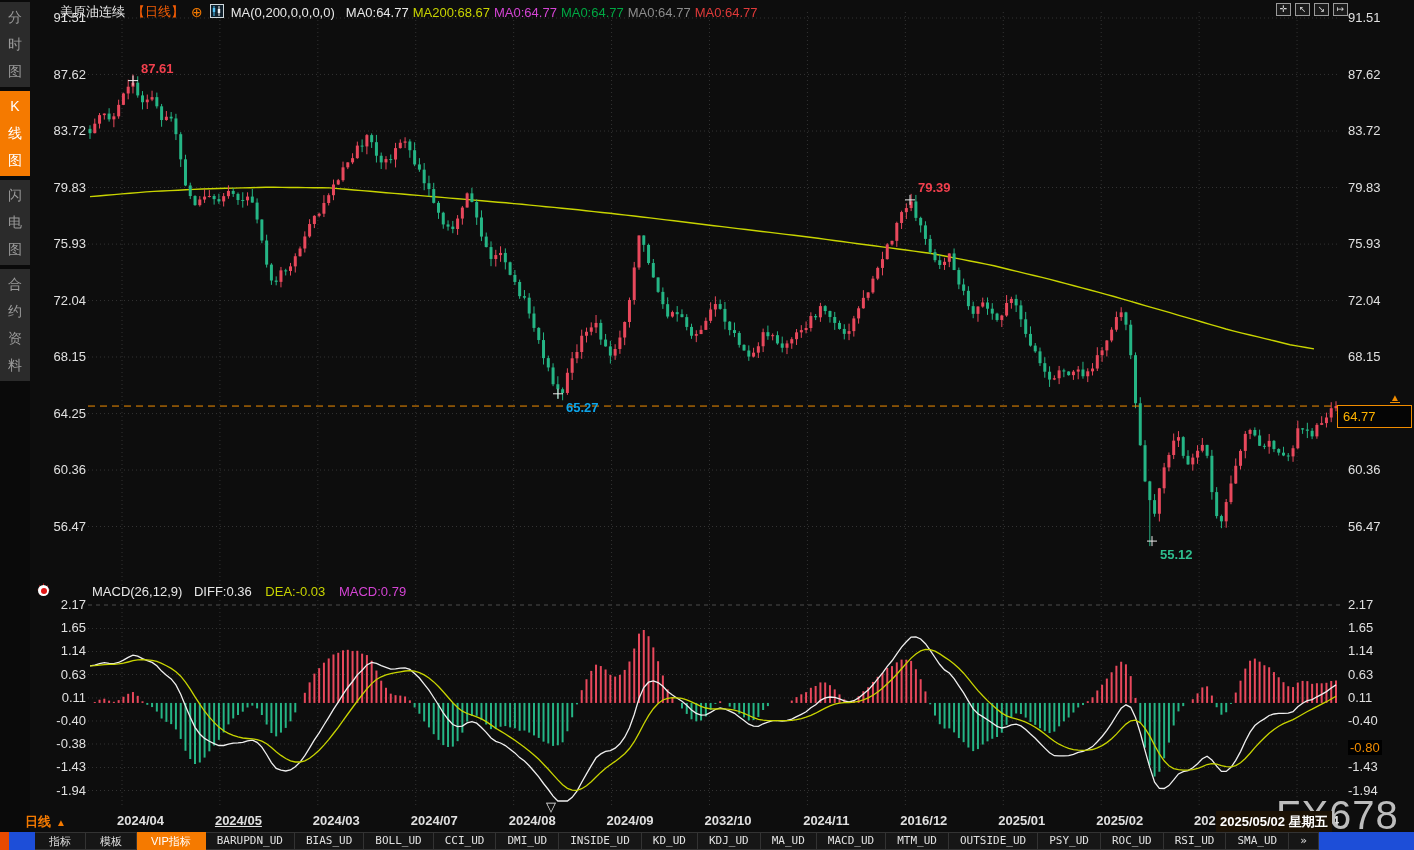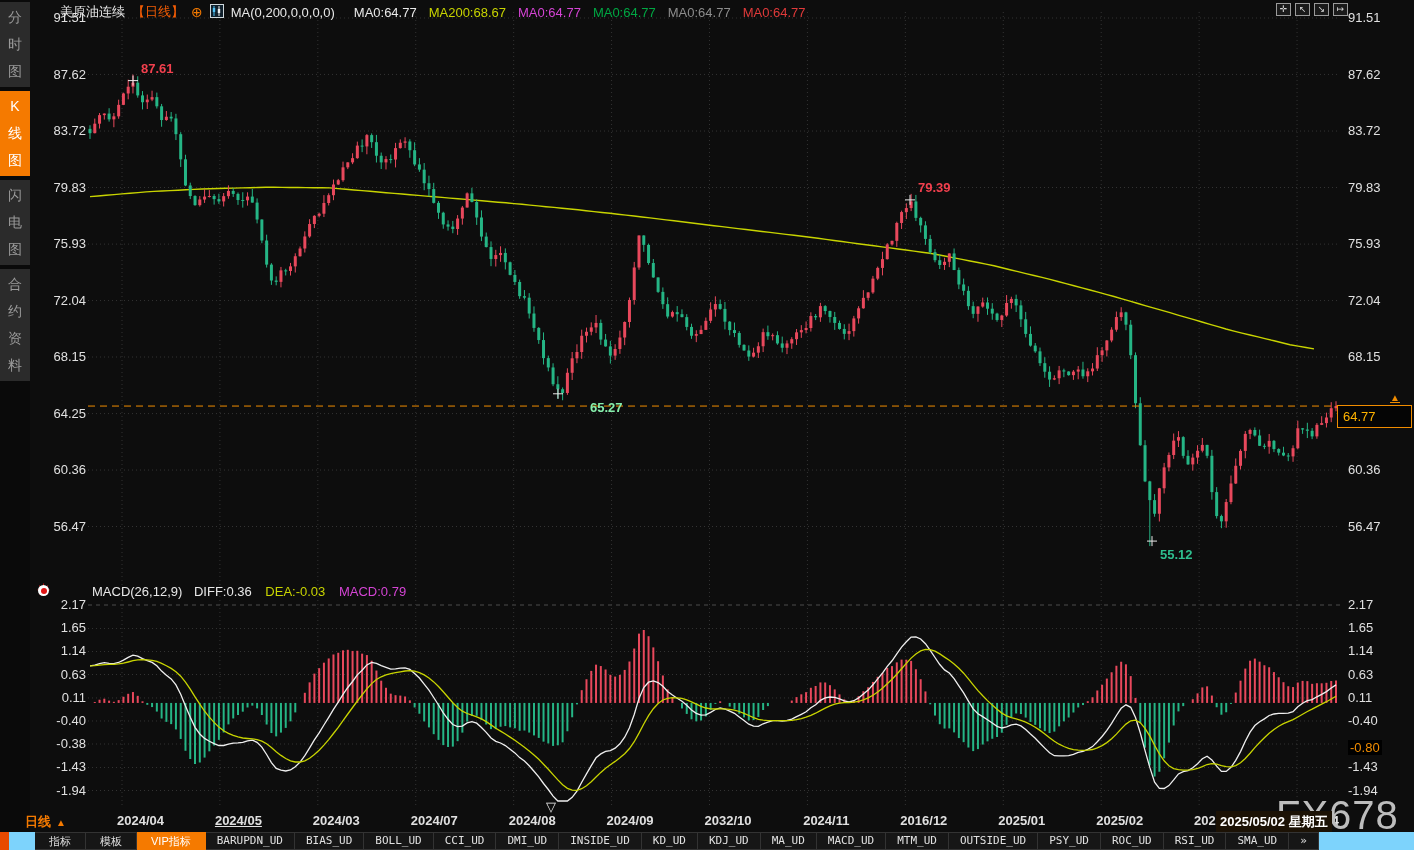--- a/index.html
+++ b/index.html
@@ -12,21 +12,21 @@
   .side-tab { position:absolute; left:0; width:30px; background:#2b2b2b; color:#9a9a9a;
     font-size:14px; line-height:27px; text-align:center; cursor:pointer;
     display:flex; flex-direction:column; justify-content:center; }
   .side-tab.active { background:#f57a00; color:#fff; }
 
   
   .header { position:absolute; left:60px; top:2px; height:20px; display:flex; align-items:center;
     gap:7px; font-size:13px; color:#e8e8e8; z-index:5; white-space:nowrap; }
   .hdr-period { color:#f25c05; }
   .hdr-plus { color:#f57a00; font-size:14px; cursor:pointer; }
-  .ma-val { margin-left:12px; }
+  .ma-val { margin-left:4px; }
 
   .corner-icons { position:absolute; right:66px; top:3px; display:flex; gap:4px; z-index:5; }
   .cicon { width:15px; height:13px; border:1px solid #9a9a9a; color:#d8d8d8; font-size:9px;
     line-height:11px; text-align:center; background:#1a1a1a; cursor:pointer; }
 
   
   .ylabel { position:absolute; font-size:13px; color:#e0e0e0; z-index:3; }
   .ylabel.lft { left:30px; width:56px; text-align:right; }
   .ylabel.rgt { left:1348px; width:60px; text-align:left; }
   .xlabel { position:absolute; top:813px; width:84px; text-align:right; font-size:13px;
@@ -61,21 +61,21 @@
   
   .period-sel { position:absolute; left:25px; top:813px; color:#f57a00; font-size:13px;
     font-weight:bold; z-index:4; cursor:pointer; }
   .period-sel .arr { font-size:10px; margin-left:5px; }
   .date-tag { position:absolute; left:1216px; top:811px; background:#1c1205; color:#ffffff;
     font-size:13px; font-weight:bold; padding:2px 4px; z-index:7; white-space:nowrap; }
   .watermark { position:absolute; left:1276px; top:793px; font-size:40px; color:#bdbdbd;
     z-index:6; letter-spacing:1px; font-family:"Liberation Sans","DejaVu Sans",sans-serif; }
   .cursor-glyph { position:absolute; left:546px; top:799px; color:#e8e8e8; font-size:13px; z-index:5; }
 
-  .toolbar { position:absolute; left:0; top:832px; width:1414px; height:18px; background:#7dd3fc;
+  .toolbar { position:absolute; left:0; top:832px; width:1414px; height:18px; background:#1d4ed8;
     display:flex; align-items:stretch; z-index:8; }
   .tb-square { width:9px; background:#e84a00; margin-right:26px; }
   .tb-btn { background:#161616; border:1px solid #333; border-left:none; color:#e0e0e0;
     font-family:"DejaVu Sans Mono","Liberation Mono",monospace; font-size:11px; line-height:16px;
     padding:0 11px; cursor:pointer; white-space:nowrap; }
   .tb-btn.cjk { font-family:"Liberation Sans","DejaVu Sans",sans-serif; padding:0 14px; }
   .tb-btn.active { background:#f57a00; color:#fff; border-color:#f57a00; }
 
   .kicon { display:inline-block; }
 </style>
@@ -1001,21 +1001,21 @@
       <div class="xlabel" style="left: 569.6px;">2024/09</div>
       <div class="xlabel" style="left: 667.52px;">2032/10</div>
       <div class="xlabel" style="left: 765.44px;">2024/11</div>
       <div class="xlabel" style="left: 863.36px;">2016/12</div>
       <div class="xlabel" style="left: 961.28px;">2025/01</div>
       <div class="xlabel" style="left: 1059.2px;">2025/02</div>
       <div class="xlabel" style="left: 1157.12px;">2025/03</div>
       <div class="xlabel" style="left: 1255.04px;">2025/04</div>
       <div class="ann" style="color: rgb(242, 64, 78); left: 141px; top: 60.5967px;">87.61</div>
       <div class="ann" style="color: rgb(242, 64, 78); left: 918px; top: 179.885px;">79.39</div>
-      <div class="ann" style="color: #86efac; left: 590px; top: 399.795px;">65.27</div>
+      <div class="ann" style="color: #0ea5e9; left: 566px; top: 399.795px;">65.27</div>
       <div class="ann" style="color: rgb(47, 191, 143); left: 1160px; top: 547.091px;">55.12</div>
     </div>
 
   <div class="tag-arrow" style="top:393px">▲</div>
   <div class="price-tag" style="top:405px">
     <span>64.77</span>
   </div>
   <div class="macd-tag" style="top:740px">-0.80</div>
 
   <div class="macd-header">

